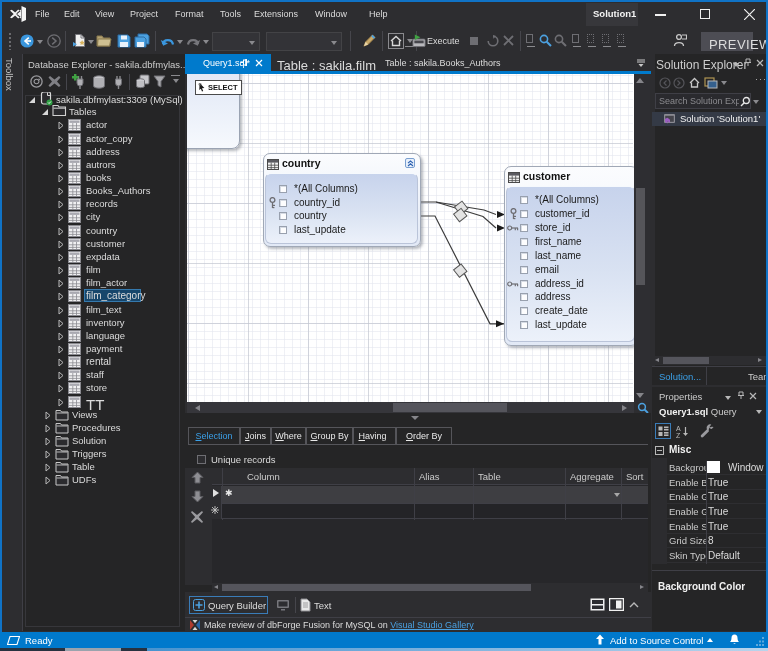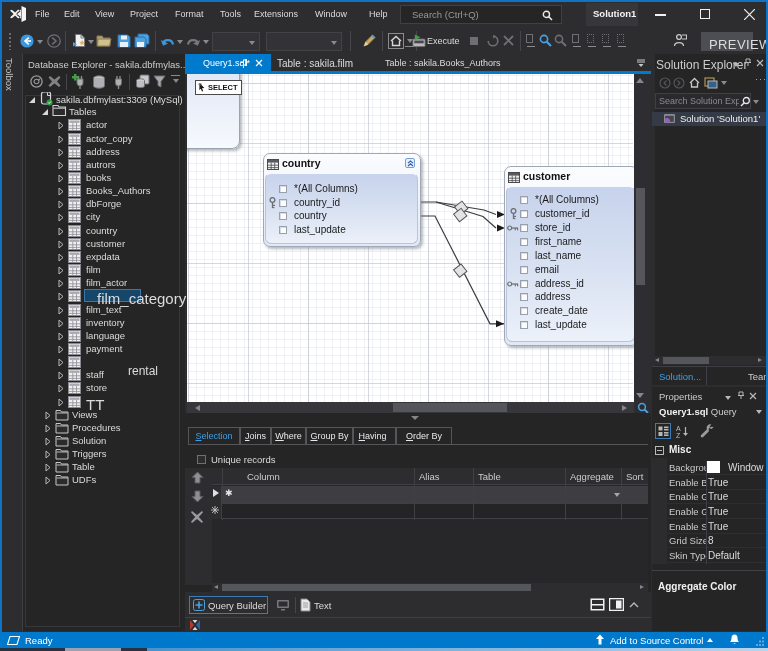--- a/index.html
+++ b/index.html
@@ -21,27 +21,20 @@
 <div class="abs txt" style="left:35px;top:9px;font-size:9px">File</div>
 <div class="abs txt" style="left:64px;top:9px;font-size:9px">Edit</div>
 <div class="abs txt" style="left:95px;top:9px;font-size:9px">View</div>
 <div class="abs txt" style="left:130px;top:9px;font-size:9px">Project</div>
 <div class="abs txt" style="left:175px;top:9px;font-size:9px">Format</div>
 <div class="abs txt" style="left:220px;top:9px;font-size:9px">Tools</div>
 <div class="abs txt" style="left:254px;top:9px;font-size:9px">Extensions</div>
 <div class="abs txt" style="left:315px;top:9px;font-size:9px">Window</div>
 <div class="abs txt" style="left:369px;top:9px;font-size:9px">Help</div>
 
-<div class="abs" style="left:400px;top:5px;width:162px;height:19px;background:#252526;border:1px solid #3f3f46;">
-  <span style="position:absolute;left:11px;top:3px;font-size:9.5px;color:#989898;">Search (Ctrl+Q)</span>
-  <svg class="abs" style="right:8px;top:4px" width="11" height="11" viewBox="0 0 11 11">
-        <circle cx="4.4" cy="4.4" r="3.1" fill="none" stroke="#e8e8e8" stroke-width="1.4"></circle>
-        <line x1="6.8" y1="6.8" x2="10" y2="10" stroke="#e8e8e8" stroke-width="1.6"></line>
-      </svg>
-</div>
 <div class="abs" style="left:586px;top:3px;width:52px;height:23px;background:#37373b;"></div>
 <div class="abs" style="left:593px;top:8px;font-size:9.5px;font-weight:bold;color:#f4f4f4;">Solution1</div>
 
 <div class="abs" style="left:655px;top:14px;width:11px;height:1.5px;background:#f1f1f1;"></div>
 <div class="abs" style="left:700px;top:9px;width:10px;height:10px;border:1.2px solid #f1f1f1;"></div>
 <svg class="abs" style="left:744px;top:9px" width="11" height="11" viewBox="0 0 11 11">
       <path d="M0 0 L11 11 M11 0 L0 11" stroke="#f1f1f1" stroke-width="1.2"></path>
     </svg>
 
 <div id="toolbar" class="abs" style="left:2px;top:28px;width:764px;height:26px;background:#2d2d30;"></div>
@@ -281,21 +274,21 @@
     </svg>
 <div class="abs txt" style="left:86px;top:185px;font-size:9.5px;">Books_Authors</div>
 <svg class="abs" style="left:58px;top:200px" width="6" height="9" viewBox="0 0 6 9">
       <path d="M1 1 L5 4.5 L1 8 Z" fill="none" stroke="#b8b8b8" stroke-width="1"></path>
     </svg>
 <svg class="abs" style="left:68px;top:198px" width="13" height="12" viewBox="0 0 13 12">
       <rect x="0.5" y="0.5" width="12" height="11" fill="#f0f0f2" stroke="#8a8a90"></rect>
       <rect x="1.5" y="1.5" width="10" height="2.4" fill="#a8a8b0"></rect>
       <path d="M1 6.8 H12 M1 9.4 H12 M4.8 4 V11 M8.5 4 V11" stroke="#8a8a90" stroke-width="0.8" fill="none"></path>
     </svg>
-<div class="abs txt" style="left:86px;top:198px;font-size:9.5px;">dbForge</div>
+<div class="abs txt" style="left:86px;top:198px;font-size:9.5px;">records</div>
 <svg class="abs" style="left:58px;top:213px" width="6" height="9" viewBox="0 0 6 9">
       <path d="M1 1 L5 4.5 L1 8 Z" fill="none" stroke="#b8b8b8" stroke-width="1"></path>
     </svg>
 <svg class="abs" style="left:68px;top:211px" width="13" height="12" viewBox="0 0 13 12">
       <rect x="0.5" y="0.5" width="12" height="11" fill="#f0f0f2" stroke="#8a8a90"></rect>
       <rect x="1.5" y="1.5" width="10" height="2.4" fill="#a8a8b0"></rect>
       <path d="M1 6.8 H12 M1 9.4 H12 M4.8 4 V11 M8.5 4 V11" stroke="#8a8a90" stroke-width="0.8" fill="none"></path>
     </svg>
 <div class="abs txt" style="left:86px;top:211px;font-size:9.5px;">city</div>
 <svg class="abs" style="left:58px;top:227px" width="6" height="9" viewBox="0 0 6 9">
@@ -345,21 +338,21 @@
 <div class="abs txt" style="left:86px;top:277px;font-size:9.5px;">film_actor</div>
 <svg class="abs" style="left:58px;top:292px" width="6" height="9" viewBox="0 0 6 9">
       <path d="M1 1 L5 4.5 L1 8 Z" fill="none" stroke="#b8b8b8" stroke-width="1"></path>
     </svg>
 <svg class="abs" style="left:68px;top:290px" width="13" height="12" viewBox="0 0 13 12">
       <rect x="0.5" y="0.5" width="12" height="11" fill="#f0f0f2" stroke="#8a8a90"></rect>
       <rect x="1.5" y="1.5" width="10" height="2.4" fill="#a8a8b0"></rect>
       <path d="M1 6.8 H12 M1 9.4 H12 M4.8 4 V11 M8.5 4 V11" stroke="#8a8a90" stroke-width="0.8" fill="none"></path>
     </svg>
 <div class="abs" style="left:84px;top:289px;width:57px;height:13px;background:#17466b;border:1px solid #3579ad;"></div>
-<div class="abs txt" style="left:97px;top:290px;font-size:15px;">film_category</div>
+<div class="abs txt" style="left:86px;top:290px;font-size:10px;">film_category</div>
 <svg class="abs" style="left:58px;top:306px" width="6" height="9" viewBox="0 0 6 9">
       <path d="M1 1 L5 4.5 L1 8 Z" fill="none" stroke="#b8b8b8" stroke-width="1"></path>
     </svg>
 <svg class="abs" style="left:68px;top:304px" width="13" height="12" viewBox="0 0 13 12">
       <rect x="0.5" y="0.5" width="12" height="11" fill="#f0f0f2" stroke="#8a8a90"></rect>
       <rect x="1.5" y="1.5" width="10" height="2.4" fill="#a8a8b0"></rect>
       <path d="M1 6.8 H12 M1 9.4 H12 M4.8 4 V11 M8.5 4 V11" stroke="#8a8a90" stroke-width="0.8" fill="none"></path>
     </svg>
 <div class="abs txt" style="left:86px;top:304px;font-size:9.5px;">film_text</div>
 <svg class="abs" style="left:58px;top:319px" width="6" height="9" viewBox="0 0 6 9">
@@ -390,21 +383,21 @@
     </svg>
 <div class="abs txt" style="left:86px;top:343px;font-size:9.5px;">payment</div>
 <svg class="abs" style="left:58px;top:358px" width="6" height="9" viewBox="0 0 6 9">
       <path d="M1 1 L5 4.5 L1 8 Z" fill="none" stroke="#b8b8b8" stroke-width="1"></path>
     </svg>
 <svg class="abs" style="left:68px;top:356px" width="13" height="12" viewBox="0 0 13 12">
       <rect x="0.5" y="0.5" width="12" height="11" fill="#f0f0f2" stroke="#8a8a90"></rect>
       <rect x="1.5" y="1.5" width="10" height="2.4" fill="#a8a8b0"></rect>
       <path d="M1 6.8 H12 M1 9.4 H12 M4.8 4 V11 M8.5 4 V11" stroke="#8a8a90" stroke-width="0.8" fill="none"></path>
     </svg>
-<div class="abs txt" style="left:86px;top:364px;font-size:12px;margin-left:42px;">rental</div>
+<div class="abs txt" style="left:86px;top:356px;font-size:10px;">rental</div>
 <svg class="abs" style="left:58px;top:371px" width="6" height="9" viewBox="0 0 6 9">
       <path d="M1 1 L5 4.5 L1 8 Z" fill="none" stroke="#b8b8b8" stroke-width="1"></path>
     </svg>
 <svg class="abs" style="left:68px;top:369px" width="13" height="12" viewBox="0 0 13 12">
       <rect x="0.5" y="0.5" width="12" height="11" fill="#f0f0f2" stroke="#8a8a90"></rect>
       <rect x="1.5" y="1.5" width="10" height="2.4" fill="#a8a8b0"></rect>
       <path d="M1 6.8 H12 M1 9.4 H12 M4.8 4 V11 M8.5 4 V11" stroke="#8a8a90" stroke-width="0.8" fill="none"></path>
     </svg>
 <div class="abs txt" style="left:86px;top:369px;font-size:9.5px;">staff</div>
 <svg class="abs" style="left:58px;top:384px" width="6" height="9" viewBox="0 0 6 9">
@@ -478,21 +471,21 @@
 <div class="abs" style="left:185px;top:54px;width:86px;height:17px;background:#007acc;"></div>
 <div class="abs" style="left:191px;top:58px;font-size:9px;color:#ffffff;white-space:nowrap;margin-left:12px;">Query1.sql*</div>
 <svg class="abs" style="left:240px;top:58px" width="9" height="9" viewBox="0 0 9 9">
       <path d="M0.5 4.5 H3.5" stroke="#fff" stroke-width="1"></path>
       <rect x="3.5" y="2" width="3" height="5" fill="none" stroke="#fff" stroke-width="1"></rect>
       <path d="M6.5 1 V8" stroke="#fff" stroke-width="1"></path>
     </svg>
 <svg class="abs" style="left:255px;top:59px" width="8" height="8" viewBox="0 0 8 8">
       <path d="M1 1 L7 7 M7 1 L1 7" stroke="#fff" stroke-width="1.2"></path>
     </svg>
-<div class="abs txt" style="left:277px;top:58px;font-size:10px;">Table : sakila.film</div>
+<div class="abs txt" style="left:277px;top:58px;font-size:13px;">Table : sakila.film</div>
 <div class="abs txt" style="left:385px;top:58px;font-size:9px;">Table : sakila.Books_Authors</div>
 <svg class="abs" style="left:636px;top:58px" width="10" height="10" viewBox="0 0 10 10">
       <path d="M1 2 H9 M1 4 H9" stroke="#c8c8c8"></path>
       <path d="M2.5 6 H7.5 L5 9 Z" fill="#c8c8c8"></path>
     </svg>
 <div class="abs" style="left:185px;top:71px;width:466px;height:3px;background:#007acc;"></div>
 
 <div id="canvas" class="abs" style="left:187px;top:74px;width:447px;height:328px;background:#ffffff;overflow:hidden;">
   <div class="abs" style="left:0;top:0;width:446px;height:328px;
     background-image:
@@ -711,20 +704,21 @@
 <svg class="abs" style="left:629px;top:601px" width="10" height="7" viewBox="0 0 10 7">
       <path d="M1 6 L5 2 L9 6" stroke="#b8b8b8" stroke-width="1.4" fill="none"></path>
     </svg>
 <div class="abs" style="left:185px;top:617px;width:466px;height:15px;background:#2d2d30;border-top:1px solid #3f3f46;"></div>
 <svg class="abs" style="left:190px;top:620px" width="10" height="10" viewBox="0 0 10 10">
       <path d="M0 0 L4 5 L0 10 Z" fill="#b03a2e"></path>
       <path d="M10 0 L6 5 L10 10 Z" fill="#2763a5"></path>
       <path d="M2.5 0 H7.5 L5 3.2 Z" fill="#d8d8d8"></path>
       <path d="M2.5 10 H7.5 L5 6.8 Z" fill="#d8d8d8"></path>
     </svg>
+<div class="abs txt" style="left:204px;top:620px;font-size:9px;">Make review of dbForge Fusion for MySQL on <span style="color:#4aa0e0;text-decoration:underline;">Visual Studio Gallery</span></div>
 
 <div id="right" class="abs" style="left:651px;top:54px;width:117px;height:577px;background:#252526;border-left:4px solid #2d2d30;"></div>
 <div class="abs txt" style="left:656px;top:58px;font-size:12px;color:#cccccc;">Solution Explorer</div>
 <div class="abs" style="left:733px;top:63px;border-left:3px solid transparent;border-right:3px solid transparent;border-top:4px solid #b8b8b8;"></div>
 <svg class="abs" style="left:744px;top:58px" width="8" height="9" viewBox="0 0 8 9">
       <path d="M2 1 H6 V4.5 H2 Z M4 4.5 V8 M1 4.5 H7" stroke="#b8b8b8" fill="none"></path>
     </svg>
 <svg class="abs" style="left:756px;top:59px" width="8" height="8" viewBox="0 0 8 8">
       <path d="M1 1 L7 7 M7 1 L1 7" stroke="#b8b8b8" stroke-width="1.2"></path>
     </svg>
@@ -818,21 +812,21 @@
 <div class="abs" style="left:669px;top:521px;font-size:9.5px;color:#cccccc;white-space:nowrap;overflow:hidden;width:38px;">Enable Sl</div>
 <div class="abs" style="left:708px;top:521px;font-size:10px;color:#dcdcdc;white-space:nowrap;">True</div>
 <div class="abs" style="left:667px;top:534px;width:99px;height:14px;border-bottom:1px solid #2e2e31;"></div>
 <div class="abs" style="left:669px;top:535px;font-size:9.5px;color:#cccccc;white-space:nowrap;overflow:hidden;width:38px;">Grid Size</div>
 <div class="abs" style="left:708px;top:535px;font-size:10px;color:#dcdcdc;white-space:nowrap;">8</div>
 <div class="abs" style="left:667px;top:549px;width:99px;height:14px;border-bottom:1px solid #2e2e31;"></div>
 <div class="abs" style="left:669px;top:550px;font-size:9.5px;color:#cccccc;white-space:nowrap;overflow:hidden;width:38px;">Skin Type</div>
 <div class="abs" style="left:708px;top:550px;font-size:10px;color:#dcdcdc;white-space:nowrap;">Default</div>
 <div class="abs" style="left:706px;top:461px;width:1px;height:103px;background:#3f3f46;"></div>
 <div class="abs" style="left:652px;top:570px;width:114px;height:1px;background:#3f3f46;"></div>
-<div class="abs" style="left:658px;top:581px;font-size:10px;font-weight:bold;color:#f1f1f1;white-space:nowrap;">Aggregate Color</div>
+<div class="abs" style="left:658px;top:581px;font-size:10px;font-weight:bold;color:#f1f1f1;white-space:nowrap;">Background Color</div>
 
 <div class="abs" style="left:0;top:632px;width:768px;height:16px;background:#0079cc;z-index:95"></div>
 <svg class="abs" style="left:7px;top:636px;z-index:96" width="13" height="9" viewBox="0 0 13 9">
       <path d="M3 0.5 H12.5 L10 8.5 H0.5 Z" fill="none" stroke="#fff" stroke-width="1.1"></path>
     </svg>
 <div class="abs" style="left:25px;top:635px;font-size:9.5px;color:#fff;z-index:96;">Ready</div>
 <svg class="abs" style="left:595px;top:634px;z-index:96" width="10" height="11" viewBox="0 0 10 11">
       <path d="M5 0.5 L9 5 H6.5 V10.5 H3.5 V5 H1 Z" fill="#fff"></path>
     </svg>
 <div class="abs" style="left:610px;top:635px;font-size:9.5px;color:#fff;z-index:96;">Add to Source Control</div>

